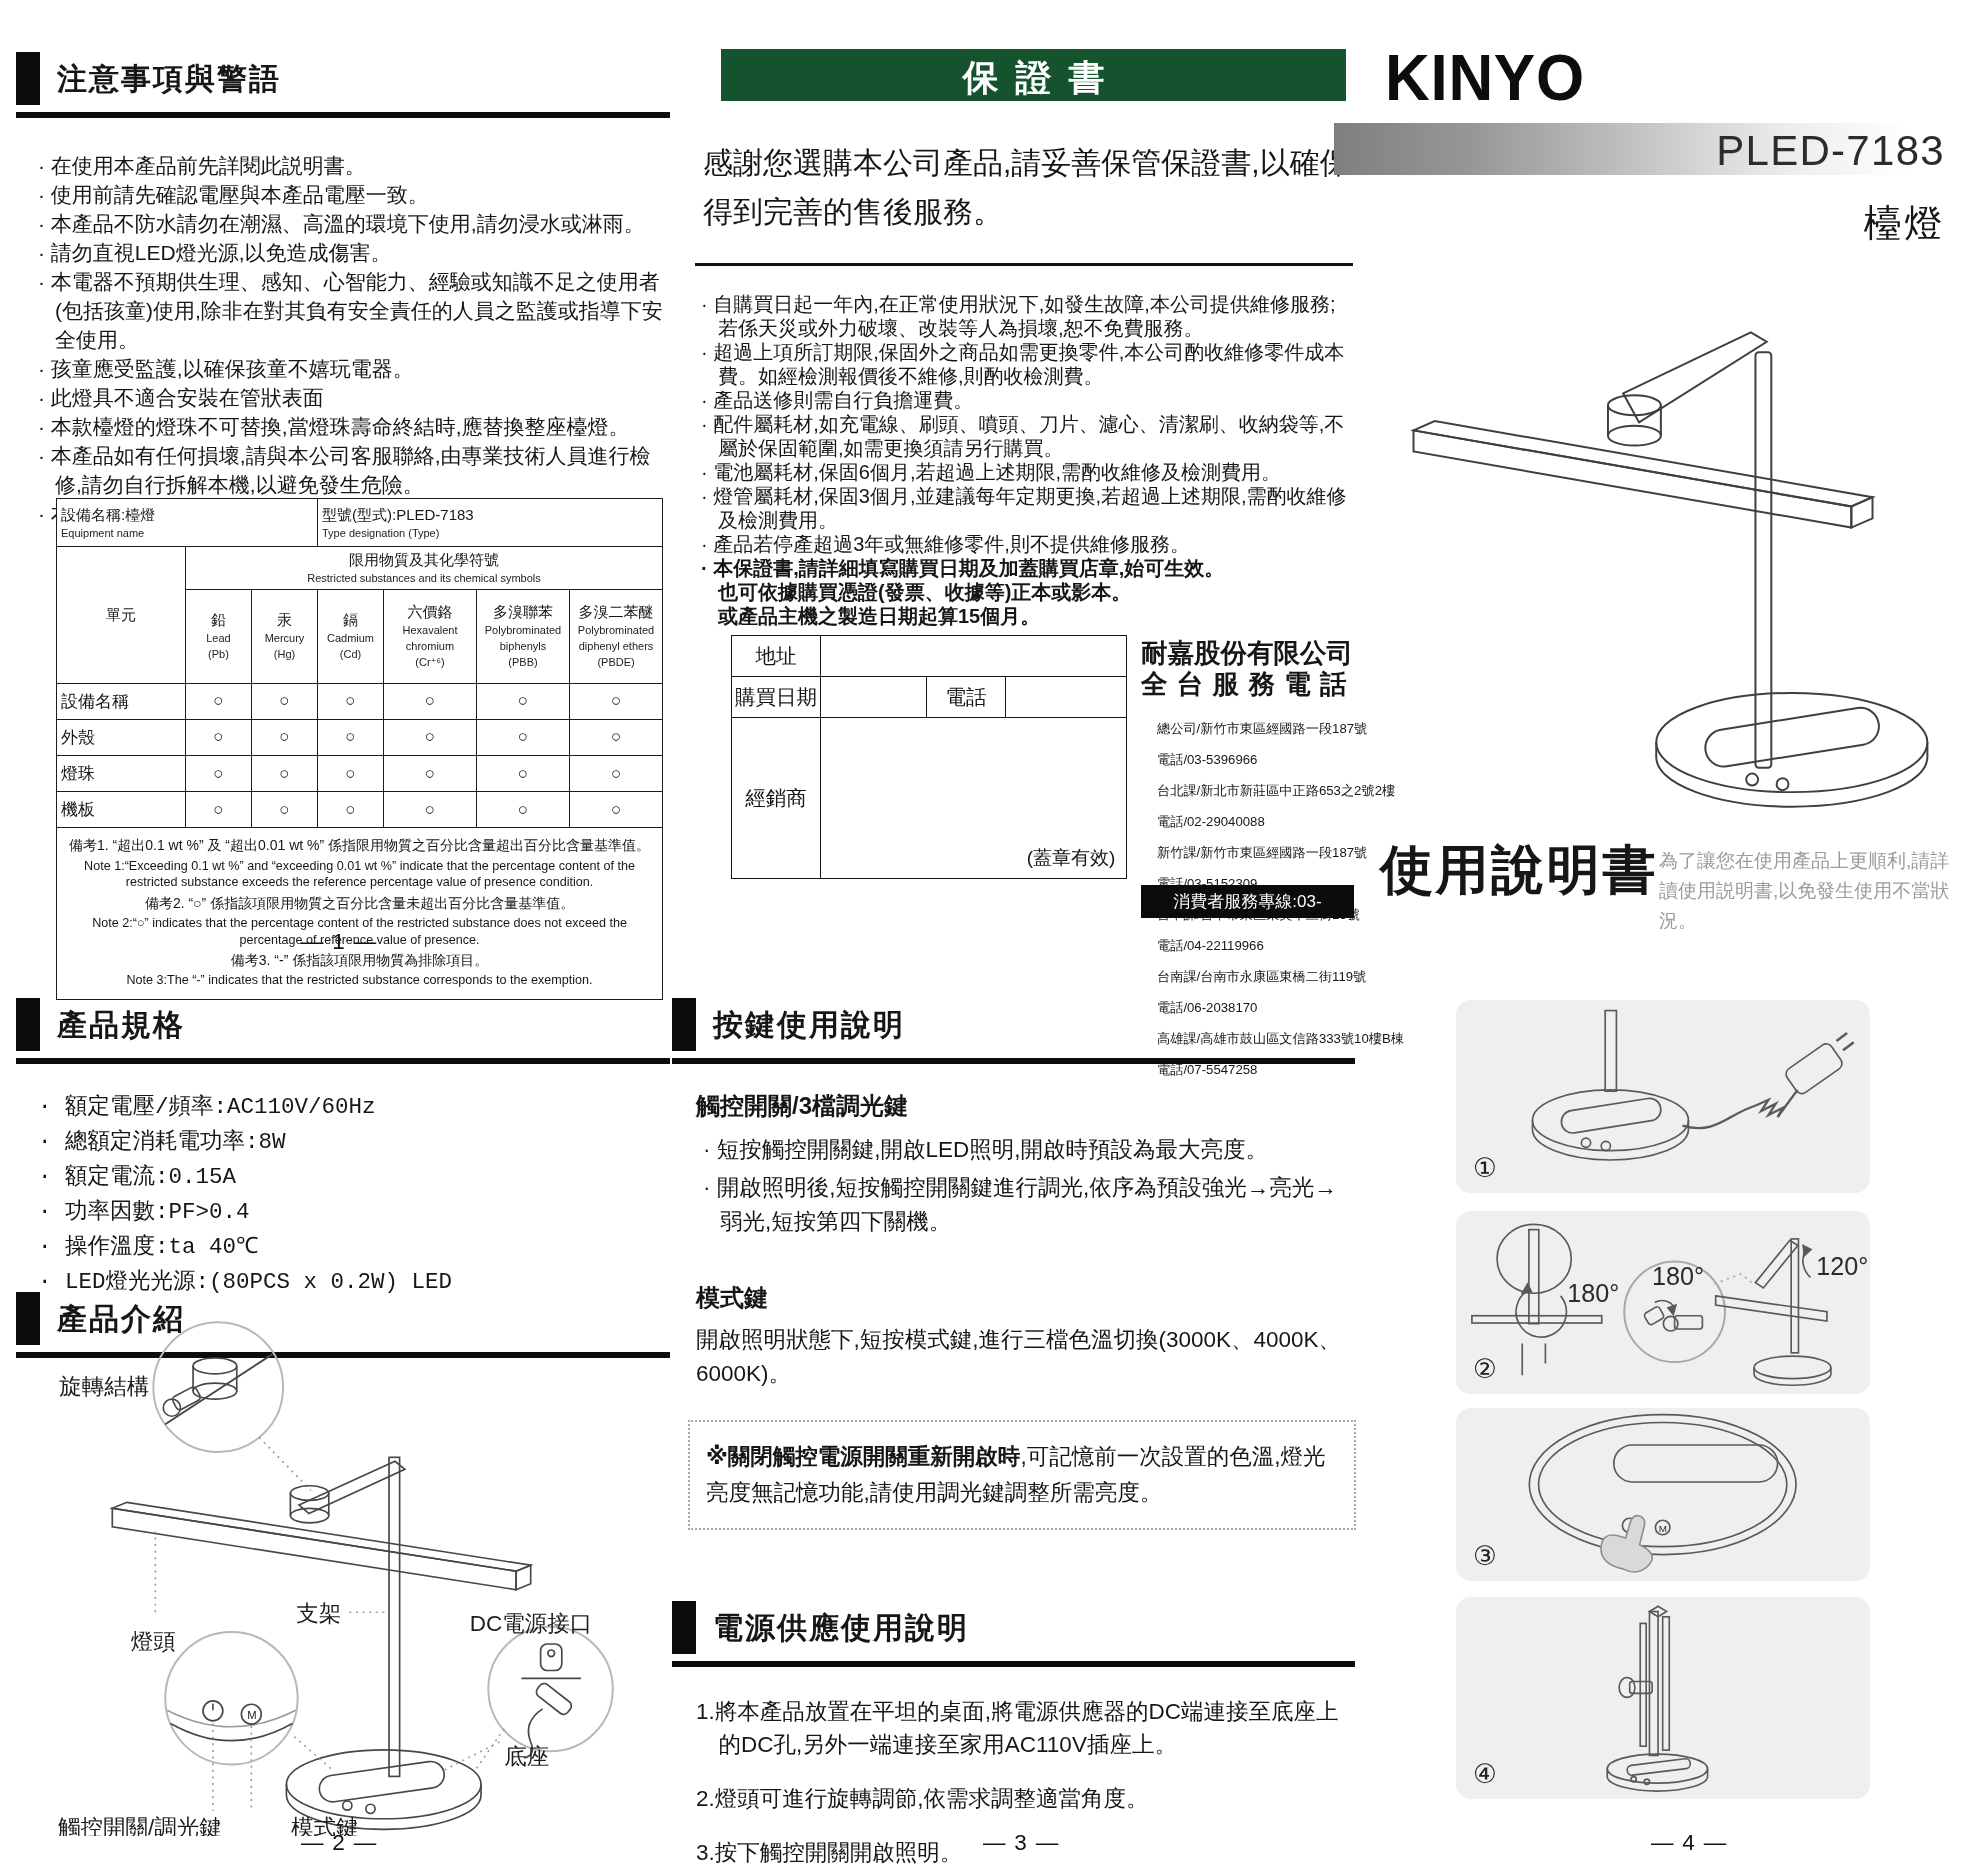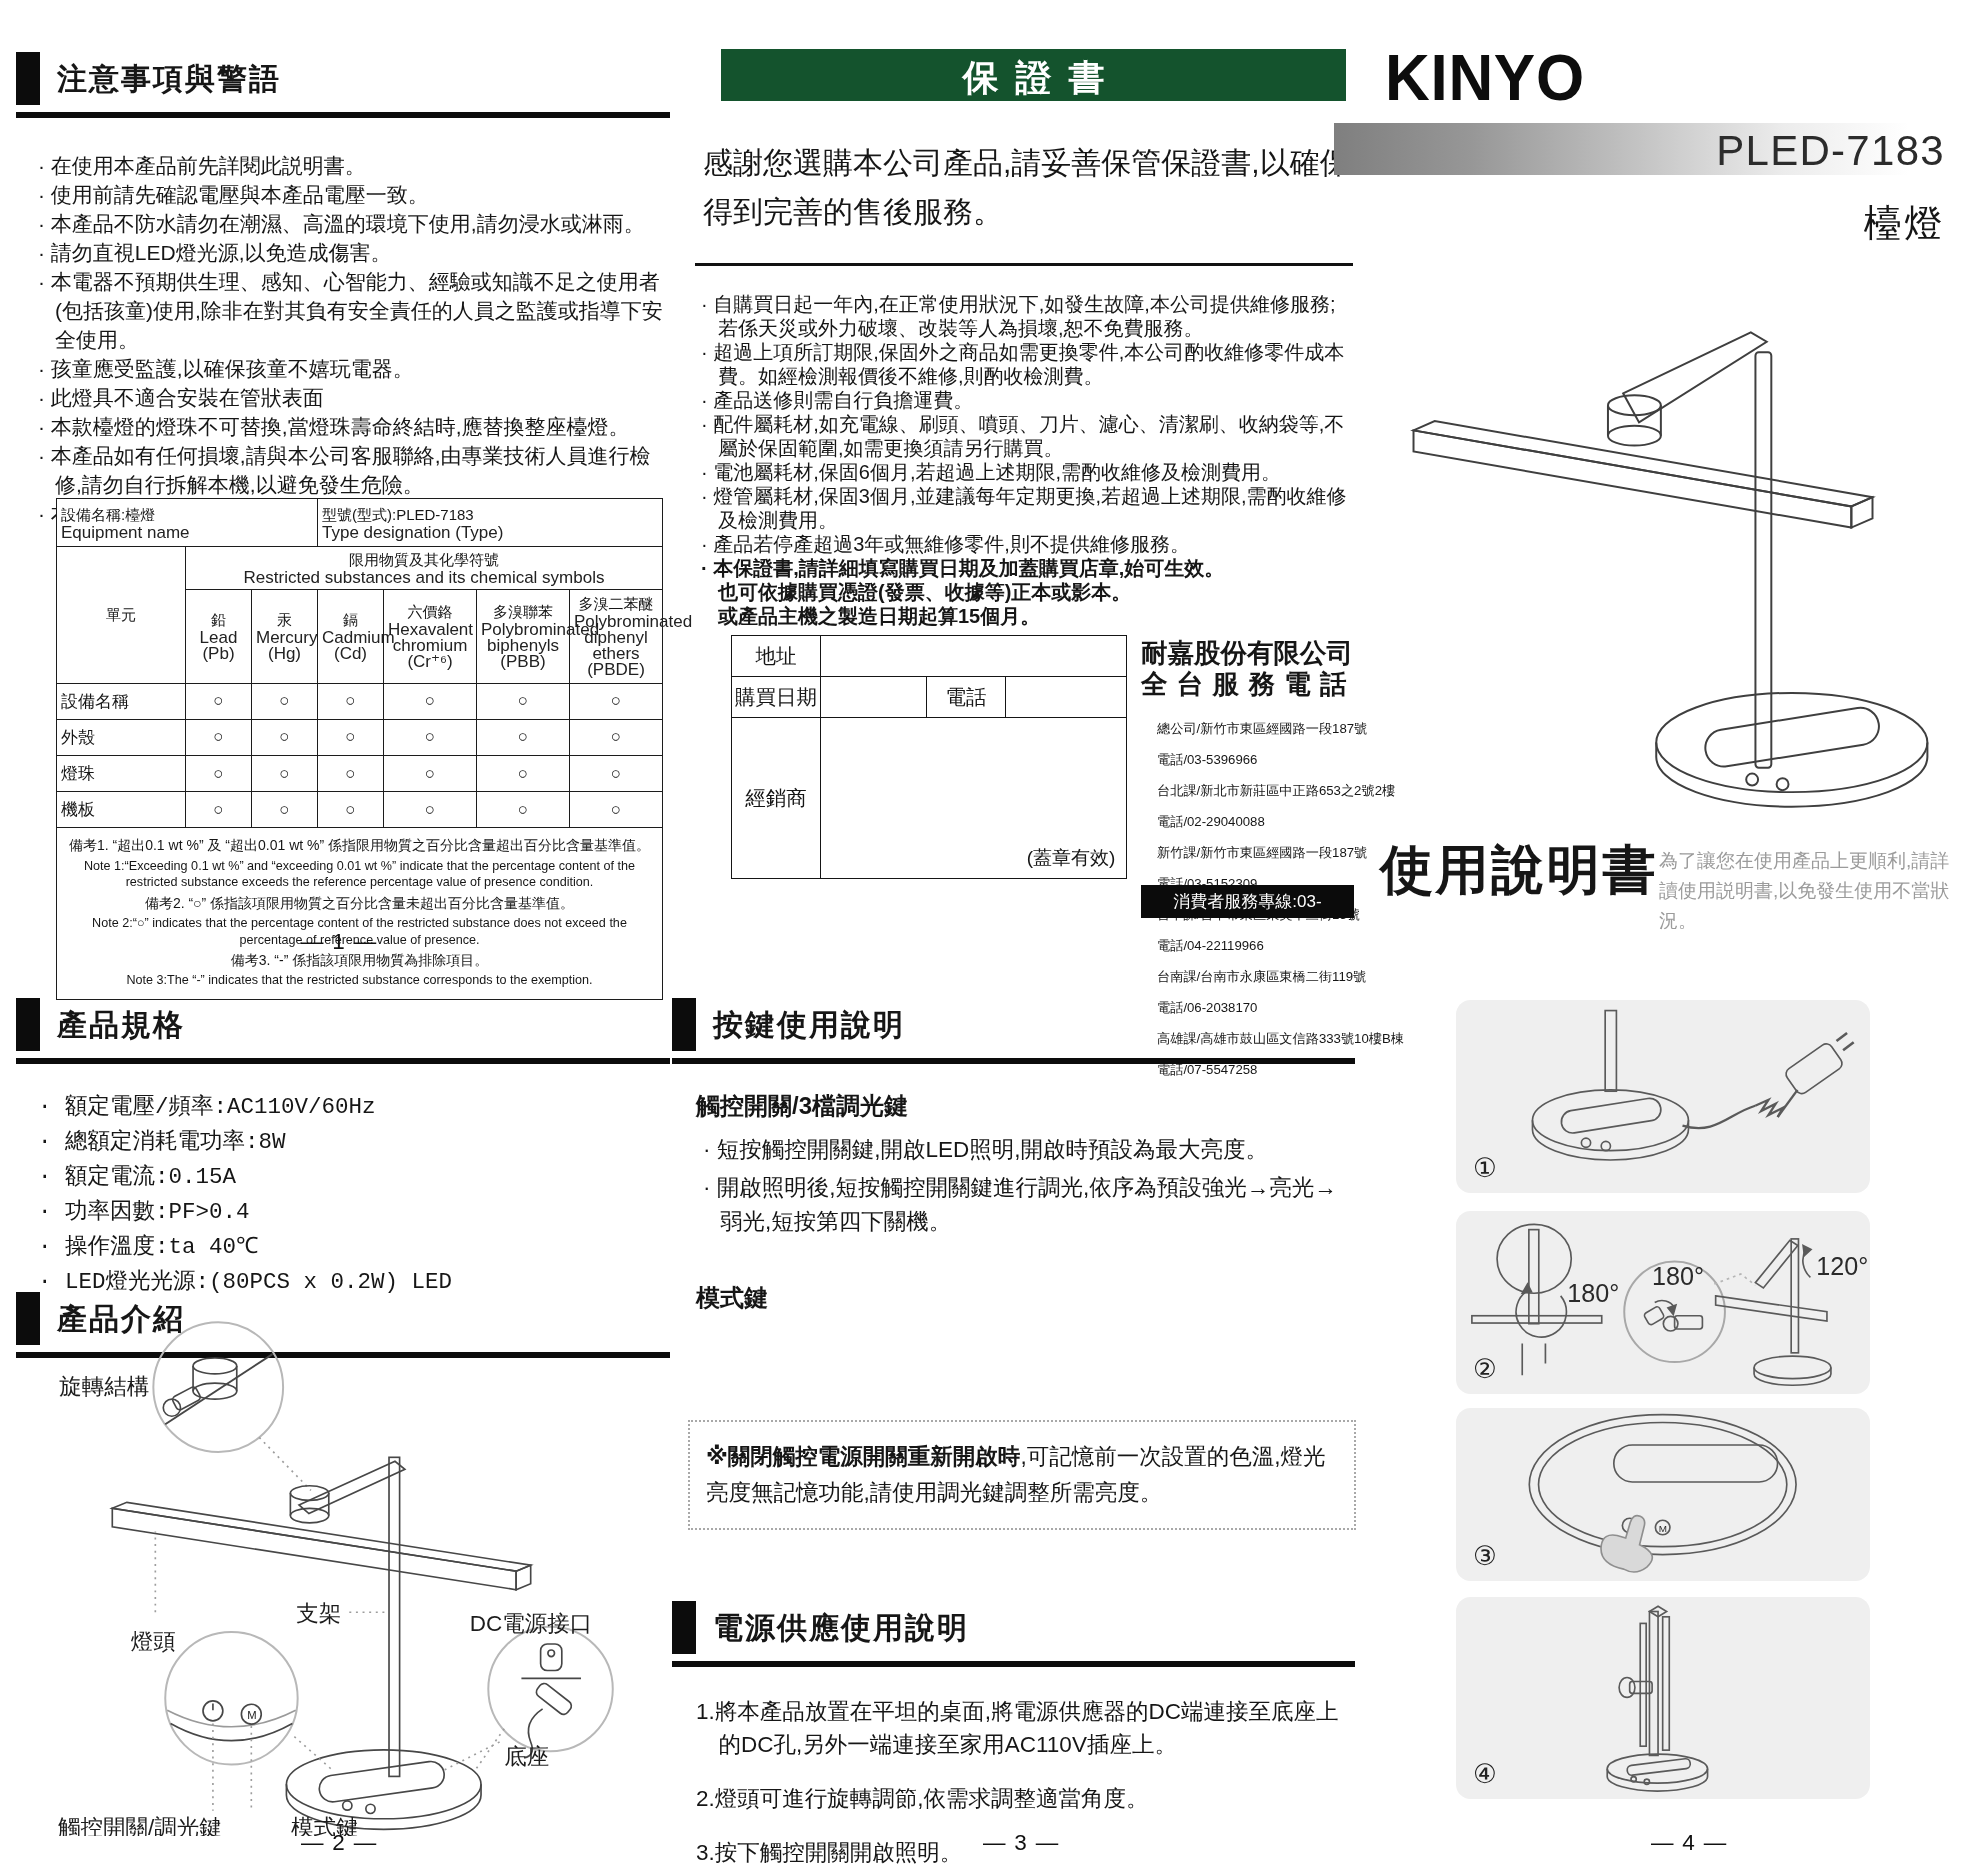--- a/index.html
+++ b/index.html
@@ -23,21 +23,21 @@
   .wty{font-size:20px;line-height:24px;}
   .keys{font-size:22.5px;line-height:34px;}
   .keys li{margin-bottom:4px;}
   .steps{font-size:22.5px;line-height:33px;}
   .steps li{margin-bottom:21px;}
   .pnum{position:absolute;font-size:22.5px;letter-spacing:1.3px;color:#111;}
   
   table.rohs{position:absolute;border-collapse:collapse;table-layout:fixed;background:#fff;}
   table.rohs td{border:1.3px solid #1c1c1c;text-align:center;vertical-align:middle;padding:2.6px 4px;}
   table.rohs .zh{font-size:15px;line-height:20px;}
-  table.rohs .en{font-size:17px;line-height:16px;color:#222;}
+  table.rohs .en{font-size:11px;line-height:16px;color:#222;}
   table.rohs td.eq,table.rohs td.ty{text-align:left;height:42px;}
   table.rohs tr.r2 td{height:37px;}
   table.rohs tr.r3 td{height:87px;}
   table.rohs tbody.datarows td{height:30px;font-size:17px;}
   table.rohs td.rname{text-align:left;font-size:16.5px;}
   table.rohs td.notes{text-align:center;padding:8px 9.3px;}
   table.rohs td.notes p{margin:0 0 2.6px 0;}
   table.rohs td.notes .nzh{font-size:14px;line-height:19px;}
   table.rohs td.notes .nen{font-size:12.6px;line-height:16.5px;}
   
@@ -376,20 +376,21 @@
     <div class="rule"></div>
   </div>
 
   <div class="subttl" style="left:696px;top:1090px;">觸控開關/3檔調光鍵</div>
   <ul class="blist keys" style="left:703px;top:1133px;width:652px;">
       <li>短按觸控開關鍵,開啟LED照明,開啟時預設為最大亮度。</li>
       <li>開啟照明後,短按觸控開關鍵進行調光,依序為預設強光→亮光→弱光,短按第四下關機。</li>
     </ul>
 
   <div class="subttl" style="left:696px;top:1282px;">模式鍵</div>
+  <div class="ptext" style="left:696px;top:1323px;width:659px;">開啟照明狀態下,短按模式鍵,進行三檔色溫切換(3000K、4000K、6000K)。</div>
 
   <div class="notebox" style="left:688px;top:1420px;width:632px;">
     <div><span class="bold">※關閉觸控電源開關重新開啟時</span><span>,可記憶前一次設置的色溫,燈光亮度無記憶功能,請使用調光鍵調整所需亮度。</span></div>
   </div>
 
   <div class="sec" style="left:672px;top:1601px;width:683px;">
     <div class="tab"></div>
     <div class="st">電源供應使用說明</div>
     <div class="rule"></div>
   </div>

